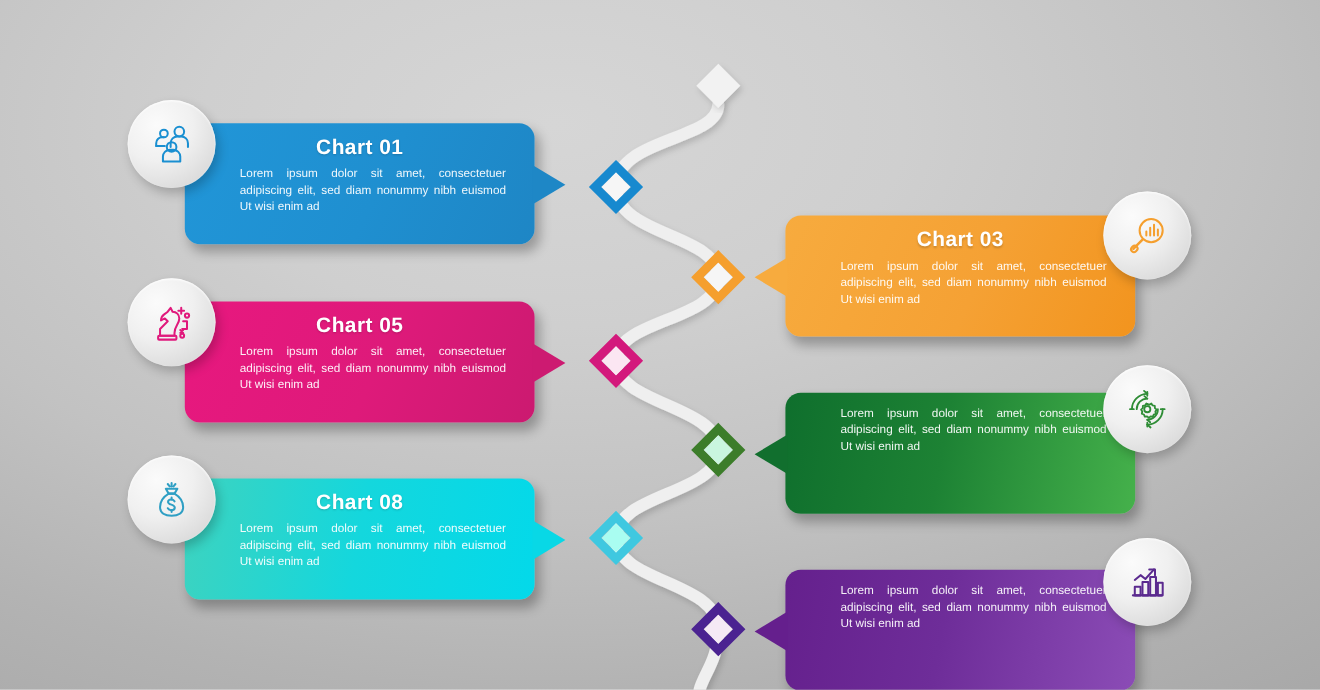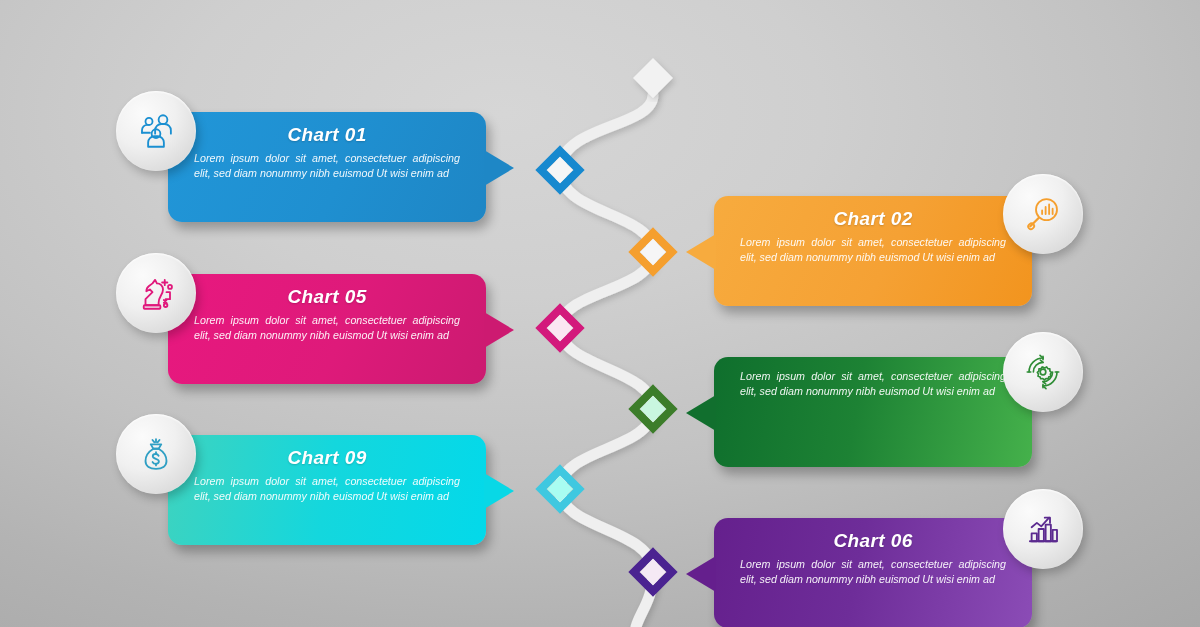--- a/index.html
+++ b/index.html
@@ -4,21 +4,21 @@
 <style>
   * { margin:0; padding:0; box-sizing:border-box; }
   html, body { width:1200px; height:627px; }
   body {
     font-family:"Liberation Sans", sans-serif;
     background:radial-gradient(ellipse 95% 105% at 42% 18%, #d6d6d6 0%, #cfcfcf 28%, #c2c2c2 55%, #b3b3b3 78%, #a8a8a8 100%);
     overflow:hidden;
     position:relative;
   }
 
-  #stage { position:absolute; inset:0; width:1200px; height:476px;font-style:italic; }
+  #stage { position:absolute; inset:0; width:1200px; height:476px; }
 
   
   #pathLayer { position:absolute; inset:0; width:1200px; height:627px; z-index:2; pointer-events:none; }
 
   
   .card {
     position:absolute;
     width:318px; height:110px;
     z-index:3;
   }
@@ -51,20 +51,21 @@
     margin-bottom:5px;
     text-shadow:0 1px 2px rgba(0,0,0,0.18);
   }
   .body {
     color:rgba(255,255,255,0.93);
     font-size:10.7px;
     line-height:15px;
     text-align:justify;
     text-align-last:left;
     padding:0 4px;
+    margin-left:24px;
   }
 
   
   .badge {
     position:absolute;
     width:80px; height:80px;
     border-radius:50%;
     background:radial-gradient(circle at 33% 28%, #fbfbfb 0%, #f0f0f0 42%, #dcdcdc 78%, #cfcfcf 100%);
     box-shadow:3px 5px 10px rgba(0,0,0,0.22), inset 0 1px 2px rgba(255,255,255,0.9);
     display:flex; align-items:center; justify-content:center;
@@ -156,21 +157,21 @@
       <path d="M23 27v-4a7 7 0 0 1 7-7h4a7 7 0 0 1 7 7v4"></path>
       <circle cx="24" cy="27" r="5"></circle>
       <path d="M15 42v-5a7 7 0 0 1 7-7h4a7 7 0 0 1 7 7v5z"></path>
     </svg>
   </div>
 
   <div class="card right" id="card2">
     <div class="bubble" style="background:linear-gradient(115deg,#f7ab3e 0%,#f5a134 55%,#f2941e 100%);"></div>
     <div class="tail" style="border-right:30px solid #f7ab3e;"></div>
     <div class="inner">
-      <div class="title">Chart 02</div>
+      <div class="title">Chart 03</div>
       <div class="body">Lorem ipsum dolor sit amet, consectetuer adipiscing elit, sed diam nonummy nibh euismod  Ut wisi enim ad</div>
     </div>
   </div>
   <div class="badge" id="badge2">
     <svg viewBox="0 0 48 48" fill="none" stroke="#f59f2e" stroke-width="2.1" stroke-linecap="round" stroke-linejoin="round">
       <circle cx="28" cy="19" r="12"></circle>
       <path d="M19 28.5 L9.5 38" stroke-width="2.6"></path>
       <rect x="7" y="35" width="7" height="6" rx="3" transform="rotate(-45 10.5 38)"></rect>
       <path d="M23 24v-4M27 24v-8M31 24v-11M35 24v-6"></path>
     </svg>
@@ -212,39 +213,38 @@
       <path d="M8 24a16 16 0 0 1 16-16M40 24a16 16 0 0 1-16 16"></path>
       <path d="M24 8l-3.4-3M24 40l3.4 3"></path>
       <path d="M24 6v4M24 38v4M6 24h4M38 24h4"></path>
     </svg>
   </div>
 
   <div class="card left" id="card5">
     <div class="bubble" style="background:linear-gradient(100deg,#3ed3bf 0%,#14d7dd 50%,#03d9ea 100%);"></div>
     <div class="tail" style="border-left:30px solid #08d8e6;"></div>
     <div class="inner">
-      <div class="title">Chart 09</div>
+      <div class="title">Chart 08</div>
       <div class="body">Lorem ipsum dolor sit amet, consectetuer adipiscing elit, sed diam nonummy nibh euismod  Ut wisi enim ad</div>
     </div>
   </div>
   <div class="badge" id="badge5">
     <svg viewBox="0 0 48 48" fill="none" stroke="#2f9fc4" stroke-width="2.1" stroke-linecap="round" stroke-linejoin="round">
       <path d="M18 13h12l-3 5h-6z"></path>
       <path d="M20 8l2 2.5M28 8l-2 2.5M24 7v3.5"></path>
       <path d="M21 18c-5 3-9 8-9 14 0 6 5 9 12 9s12-3 12-9c0-6-4-11-9-14z"></path>
       <path d="M27 26c-.7-1.2-2-2-3.4-2-1.9 0-3.3 1.1-3.3 2.6 0 3.4 7 2.3 7 5.8 0 1.6-1.6 2.8-3.6 2.8-1.6 0-3-.8-3.6-2"></path>
       <path d="M24 22v2M24 35v2"></path>
     </svg>
   </div>
 
   <div class="card right" id="card6">
     <div class="bubble" style="background:linear-gradient(100deg,#65208d 0%,#6e2d99 45%,#8b4cb6 100%);"></div>
     <div class="tail" style="border-right:30px solid #651f8d;"></div>
     <div class="inner">
-      <div class="title">Chart 06</div>
       <div class="body">Lorem ipsum dolor sit amet, consectetuer adipiscing elit, sed diam nonummy nibh euismod  Ut wisi enim ad</div>
     </div>
   </div>
   <div class="badge" id="badge6">
     <svg viewBox="0 0 48 48" fill="none" stroke="#5b2a8f" stroke-width="2.1" stroke-linecap="round" stroke-linejoin="round">
       <path d="M9 38h30"></path>
       <rect x="11" y="29" width="6" height="9"></rect>
       <rect x="19" y="24" width="6" height="14"></rect>
       <rect x="27" y="19" width="6" height="19"></rect>
       <rect x="35" y="25" width="5" height="13"></rect>

